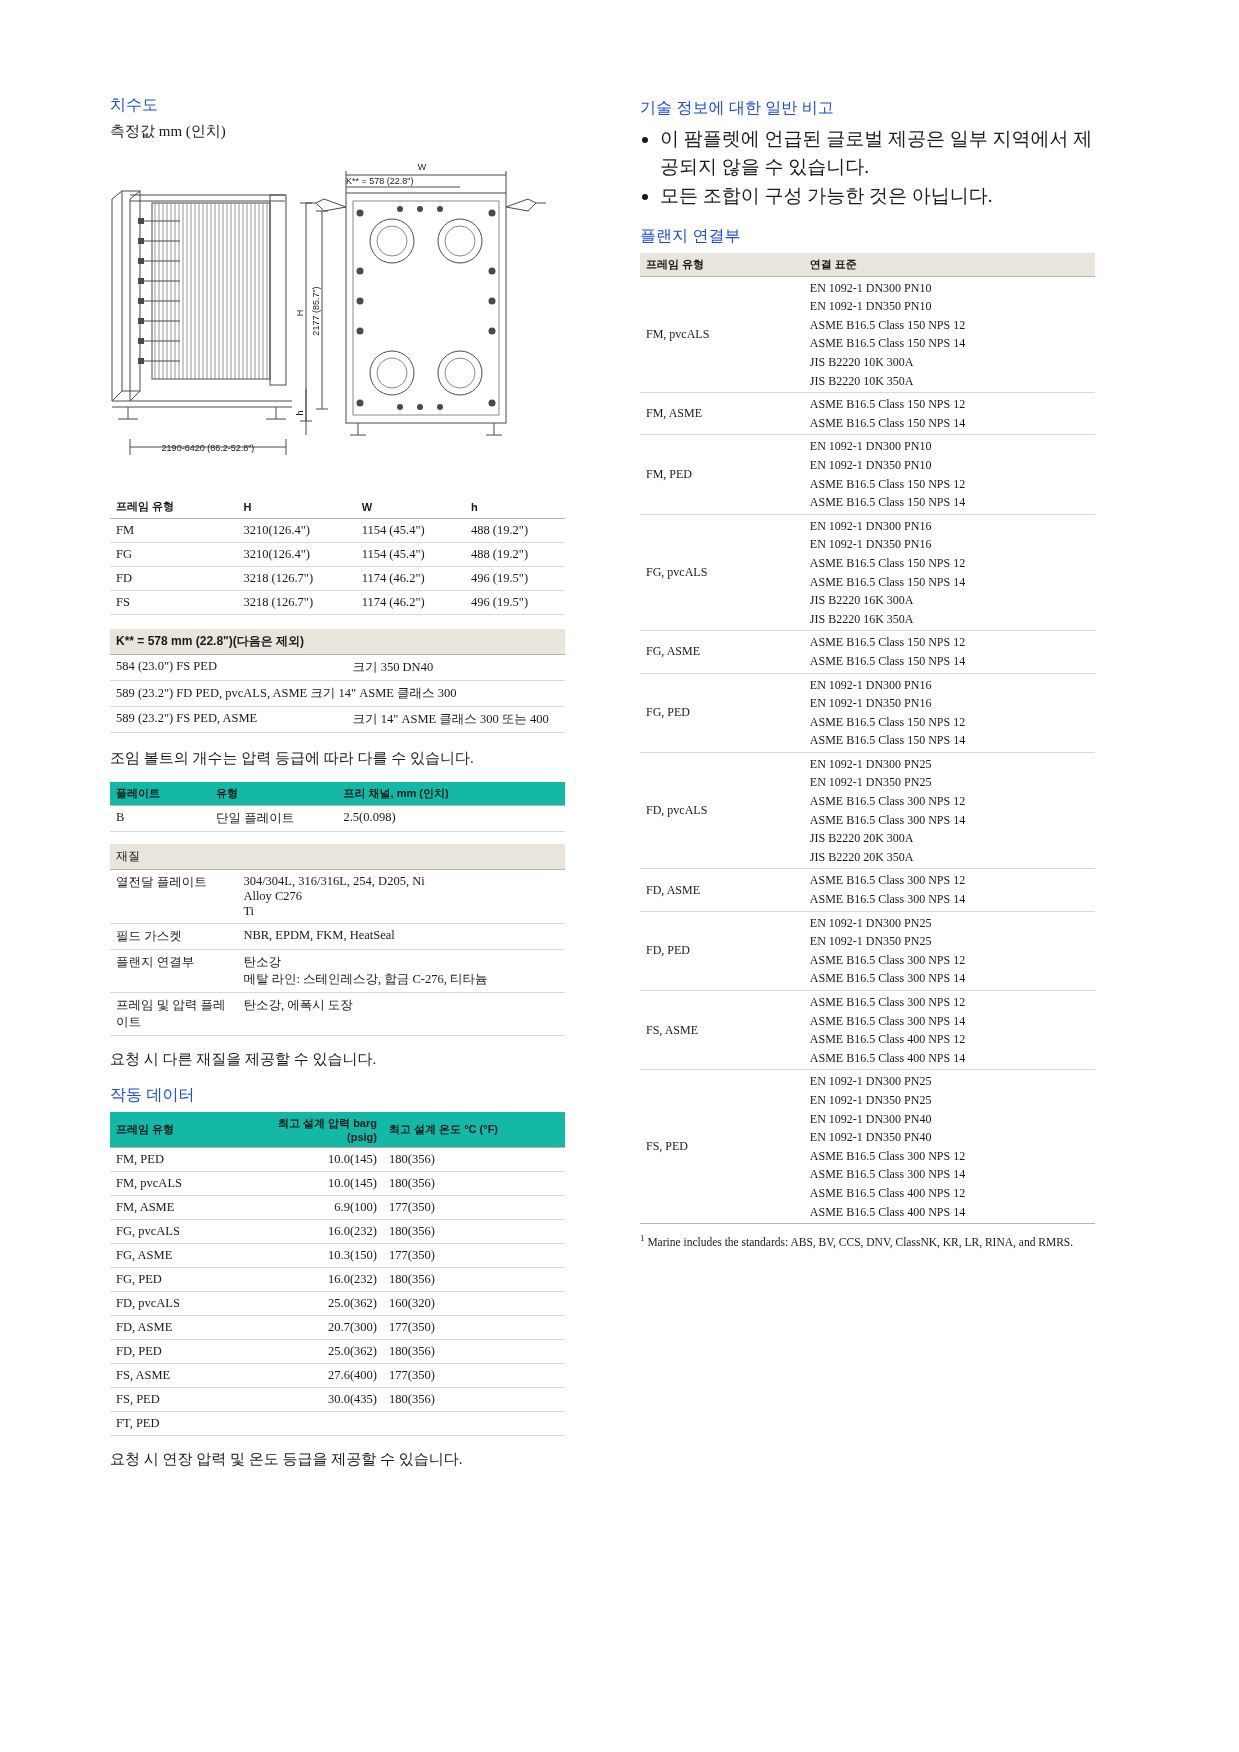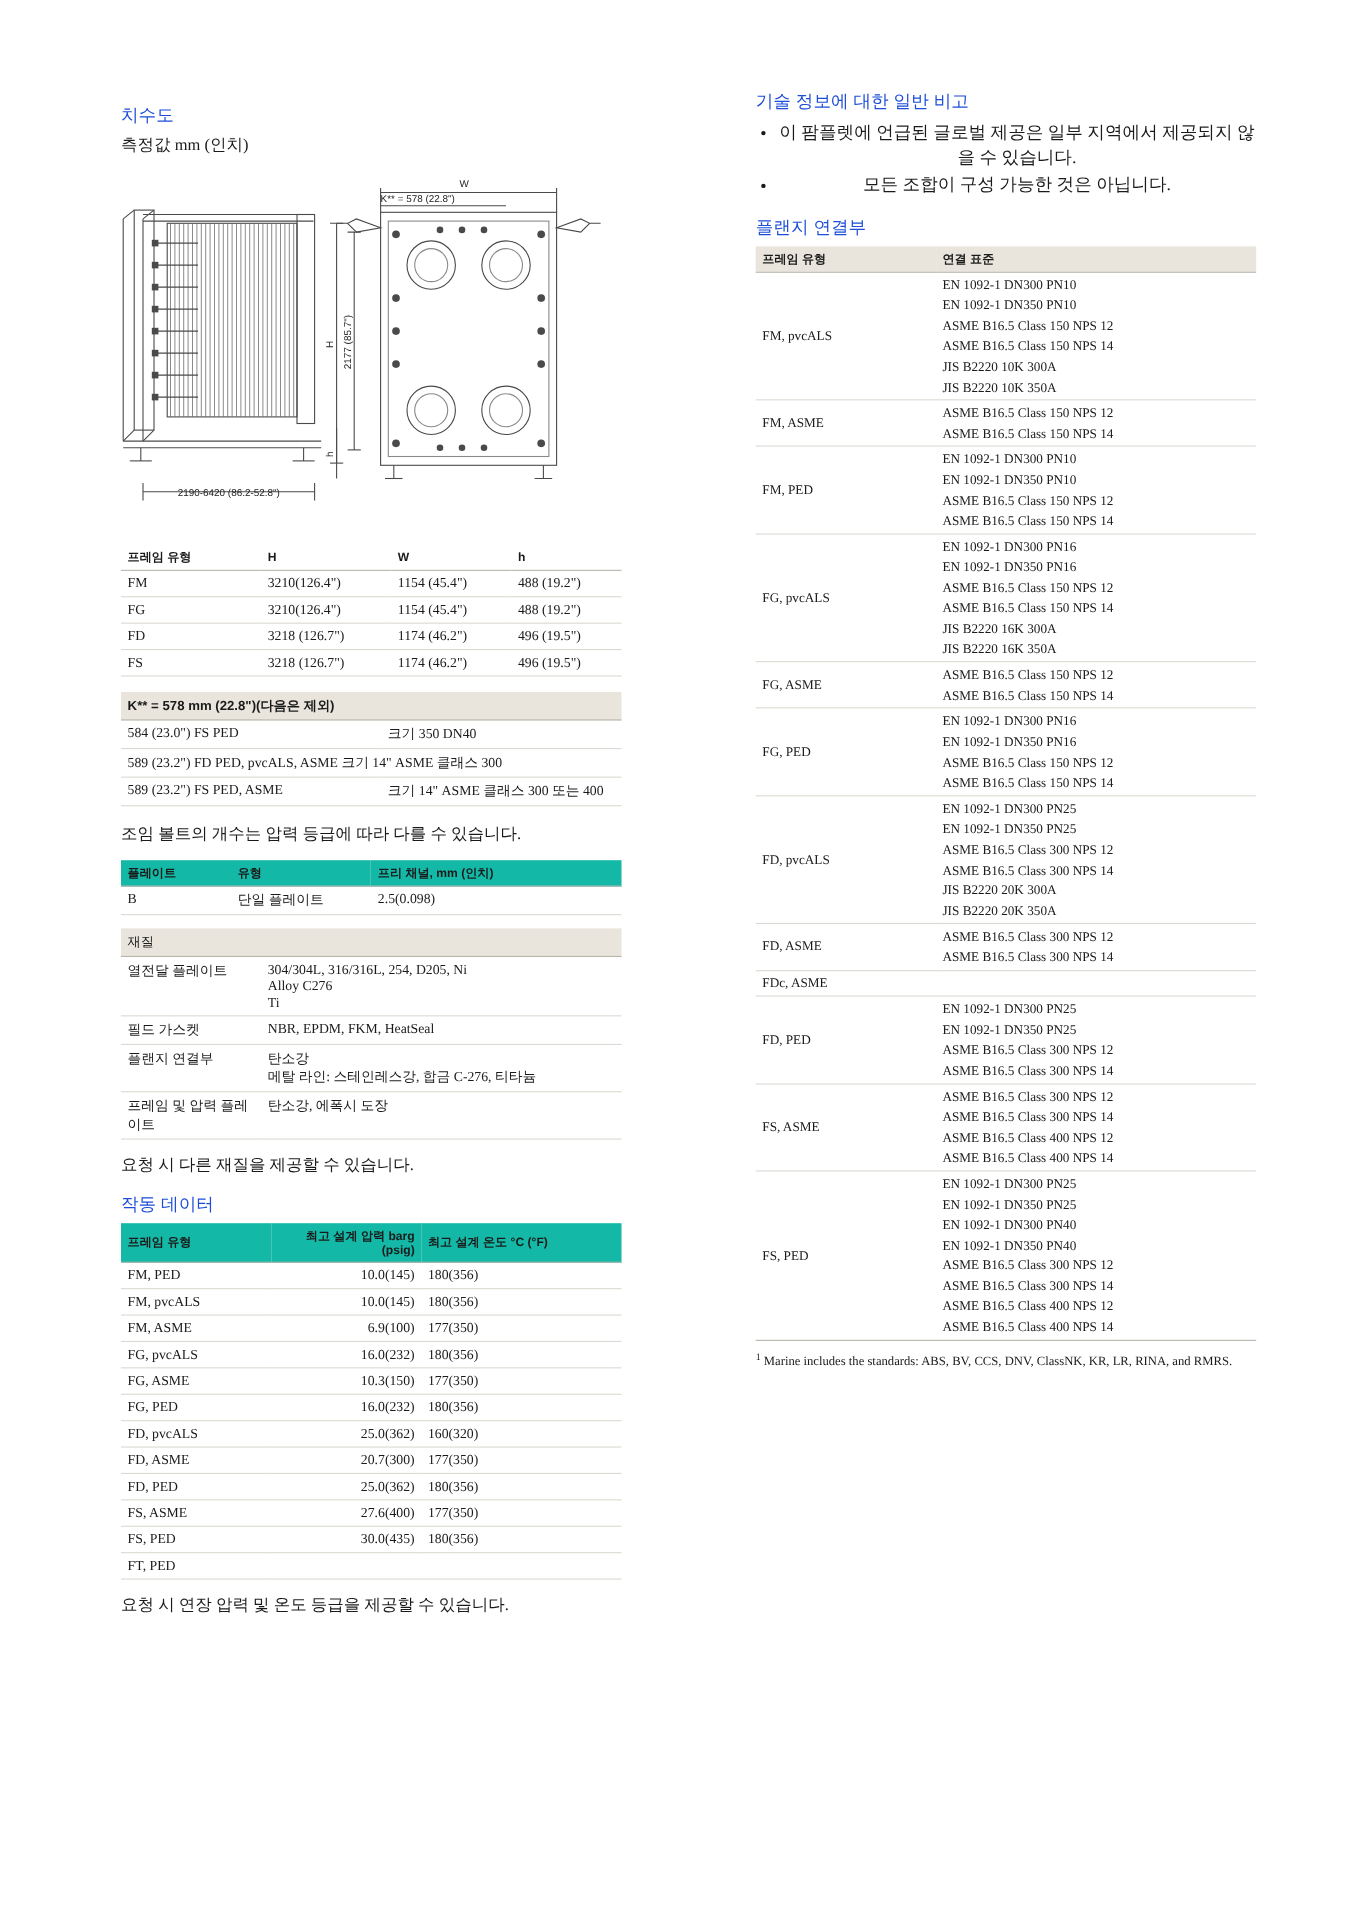--- a/index.html
+++ b/index.html
@@ -6,21 +6,21 @@
   body {
     width:1239px; height:1752px;
     background:#ffffff;
     font-family:"Liberation Serif", serif;
     color:#1a1a1a;
     position:relative;
     overflow:hidden;
   }
   .page { position:absolute; inset:0; padding:0; }
   .col-left { position:absolute; left:110px; top:95px; width:455px; }
-  .col-right { position:absolute; left:640px; top:82px; width:455px;margin-left:47px; }
+  .col-right { position:absolute; left:640px; top:98px; width:455px; }
 
   h2.sec {
     color:#1d4ed8;
     font-size:16px;
     font-weight:normal;
     margin:0 0 6px 0;
     font-family:"Liberation Sans", sans-serif;
   }
   .sub { font-size:15px; margin:0 0 10px 0; }
 
@@ -60,21 +60,21 @@
 
   .tbl-tech td:nth-child(1){ width:22%; }
   .tbl-tech td:nth-child(2){ width:28%; }
 
   .tbl-mat td:first-child { width:28%; }
 
   .tbl-op th:nth-child(1), .tbl-op td:nth-child(1){ width:30%; }
   .tbl-op th:nth-child(2), .tbl-op td:nth-child(2){ width:30%;text-align:right; }
 
   
-  ul.bullets { margin:4px 0 16px 0; padding-left:20px; font-size:16px;text-align:center; }
+  ul.bullets { margin:4px 0 16px 0; padding-left:20px; font-size:19px; }
   ul.bullets li { margin-bottom:2px; line-height:1.45; }
 
   .tbl-fl { font-size:12px; }
   .tbl-fl th { background:#e9e5dd; }
   .tbl-fl td { border-bottom:none; padding:2px 6px; }
   .tbl-fl tr.grp > td { border-top:1px solid #ddd9d2; }
   .tbl-fl td.type { width:36%; vertical-align:middle; }
   .tbl-fl td.std { width:64%; }
   .tbl-fl .std div { line-height:1.55; }
   .tbl-fl tr.first-grp > td { border-top:none; }
@@ -508,26 +508,20 @@
           </td>
         </tr>
         <tr class="grp">
           <td class="type">FD, ASME</td>
           <td class="std">
             <div>ASME B16.5 Class 300 NPS 12</div>
             <div>ASME B16.5 Class 300 NPS 14</div>
           </td>
         </tr>
         <tr class="grp">
-          <td class="type">FDc, ASME</td>
-          <td class="std">
-                <div>&nbsp;</div>
-              </td>
-        </tr>
-        <tr class="grp">
           <td class="type">FD, PED</td>
           <td class="std">
             <div>EN 1092-1 DN300 PN25</div>
             <div>EN 1092-1 DN350 PN25</div>
             <div>ASME B16.5 Class 300 NPS 12</div>
             <div>ASME B16.5 Class 300 NPS 14</div>
           </td>
         </tr>
         <tr class="grp">
           <td class="type">FS, ASME</td>

